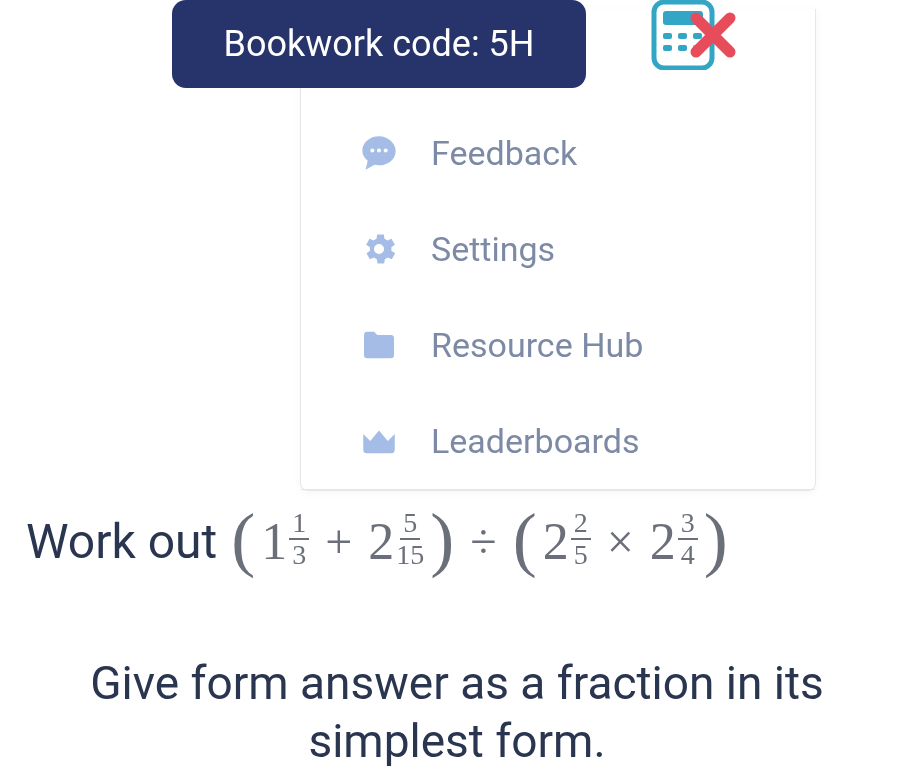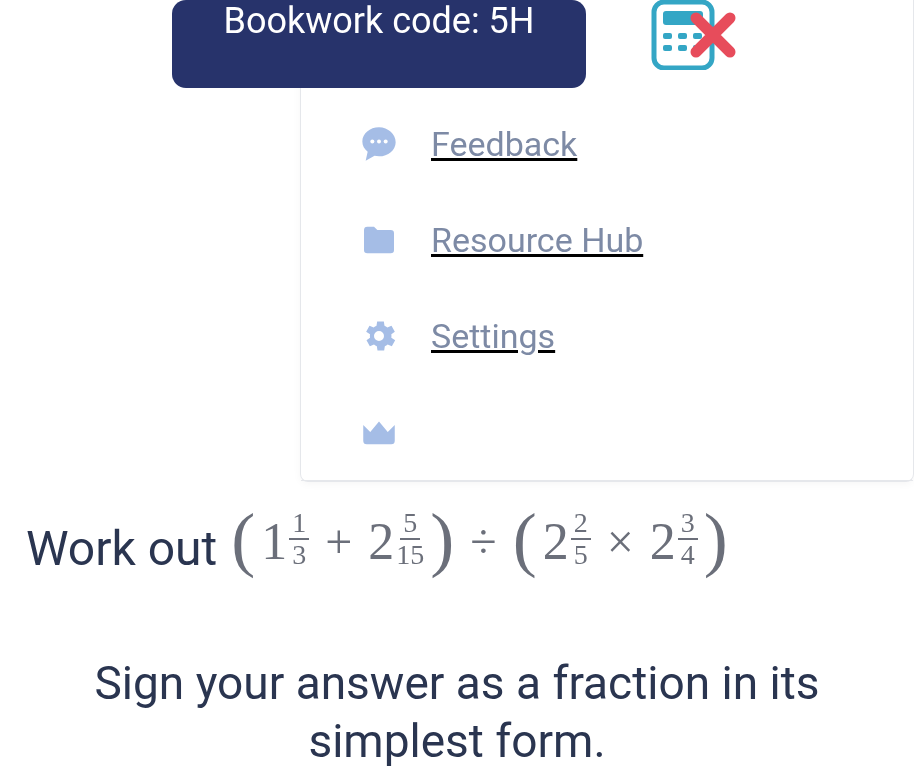--- a/index.html
+++ b/index.html
@@ -7,50 +7,49 @@
 
   .badge {
     position: absolute;
     left: 172px;
     top: 0;
     width: 414px;
     height: 88px;
     background: #27336b;
     border-radius: 14px;
     display: flex;
-    align-items: flex-start;
+    align-items: center;
     justify-content: center;
     color: #fff;
     font-size: 36px;
     font-weight: 400;
     z-index: 5;
   }
 
   .calc-icon {
     position: absolute;
     left: 648px;
     top: 0;
     width: 90px;
     height: 70px;
     z-index: 6;
   }
 
   .menu {
     position: absolute;
     left: 300px;
-    top: 0;
-    width: 614px;
+    top: 9px;
+    width: 516px;
     background: rgba(255,255,255,0.78);
     border: 1px solid #e5e7eb;
     border-top: none;
     border-radius: 0 0 8px 8px;
     box-shadow: 0 2px 8px rgba(0,0,0,0.04);
     z-index: 4;
     padding-top: 0;
-    text-decoration: underline;
   }
   .menu-item {
     display: flex;
     align-items: center;
     gap: 28px;
     padding: 24px 54px;
     font-size: 34px;
     color: #7d8aa5;
     cursor: pointer;
   }
@@ -73,21 +72,21 @@
     position: absolute;
     left: 0;
     top: 505px;
     width: 914px;
     padding: 0 26px;
     color: #2a3550;
     z-index: 1;
   }
   .workout-line {
     display: flex;
-    align-items: flex-end;
+    align-items: center;
     gap: 14px;
     font-size: 48px;
     color: #2a3550;
     white-space: nowrap;
   }
   .workout-line .math {
     font-family: "Times New Roman", Georgia, serif;
     color: #6b6f7a;
     display: inline-flex;
     align-items: center;
@@ -164,40 +163,41 @@
           <circle cx="8" cy="10.5" r="1.2" fill="#fff"></circle>
           <circle cx="12" cy="10.5" r="1.2" fill="#fff"></circle>
           <circle cx="16" cy="10.5" r="1.2" fill="#fff"></circle>
         </svg>
     </span>
     <span>Feedback</span>
   </div>
   <div class="menu-item">
     <span class="icon-slot">
       <svg width="40" height="40" viewBox="0 0 24 24" fill="#a5bde6">
+          <path d="M19.4 13a7.5 7.5 0 000-2l2.1-1.6-2-3.5-2.5 1a7.4 7.4 0 00-1.7-1l-.4-2.6h-4l-.4 2.6a7.4 7.4 0 00-1.7 1l-2.5-1-2 3.5L6.6 11a7.5 7.5 0 000 2l-2.1 1.6 2 3.5 2.5-1c.5.4 1.1.7 1.7 1l.4 2.6h4l.4-2.6c.6-.3 1.2-.6 1.7-1l2.5 1 2-3.5L19.4 13zM12 15a3 3 0 110-6 3 3 0 010 6z"></path>
+        </svg>
+    </span>
+    <span>Settings</span>
+  </div>
+  <div class="menu-item">
+    <span class="icon-slot">
+      <svg width="40" height="40" viewBox="0 0 24 24" fill="#a5bde6">
           <path d="M3 6a2 2 0 012-2h4l2 2h8a2 2 0 012 2v2H3V6z"></path>
           <path d="M3 9h18v9a2 2 0 01-2 2H5a2 2 0 01-2-2V9z" fill="#a5bde6"></path>
         </svg>
     </span>
     <span>Resource Hub</span>
   </div>
   <div class="menu-item">
     <span class="icon-slot">
-      <svg width="40" height="40" viewBox="0 0 24 24" fill="#a5bde6">
-          <path d="M19.4 13a7.5 7.5 0 000-2l2.1-1.6-2-3.5-2.5 1a7.4 7.4 0 00-1.7-1l-.4-2.6h-4l-.4 2.6a7.4 7.4 0 00-1.7 1l-2.5-1-2 3.5L6.6 11a7.5 7.5 0 000 2l-2.1 1.6 2 3.5 2.5-1c.5.4 1.1.7 1.7 1l.4 2.6h4l.4-2.6c.6-.3 1.2-.6 1.7-1l2.5 1 2-3.5L19.4 13zM12 15a3 3 0 110-6 3 3 0 010 6z"></path>
-        </svg>
-    </span>
-    <span>Settings</span>
-  </div>
-  <div class="menu-item">
-    <span class="icon-slot">
       <svg width="42" height="42" viewBox="0 0 24 24" fill="#a5bde6">
           <path d="M3 8l4 4 5-6 5 6 4-4v9a2 2 0 01-2 2H5a2 2 0 01-2-2V8z"></path>
         </svg>
     </span>
+    <span>Leaderboards</span>
   </div>
   <div class="menu-divider"></div>
 </div>
 
 <div class="question">
   <div class="workout-line">
     <span>Work out</span>
     <span class="math">
       <span class="paren">(</span>
       <span class="mixed">
@@ -231,13 +231,13 @@
         <span class="frac">
           <span class="num">3</span>
           <span class="den">4</span>
         </span>
       </span>
       <span class="paren">)</span>
     </span>
   </div>
 </div>
 
-<div class="instruction">Sign your answer as a fraction in its simplest form.</div>
+<div class="instruction">Give form answer as a fraction in its simplest form.</div>
 
 </body></html>

